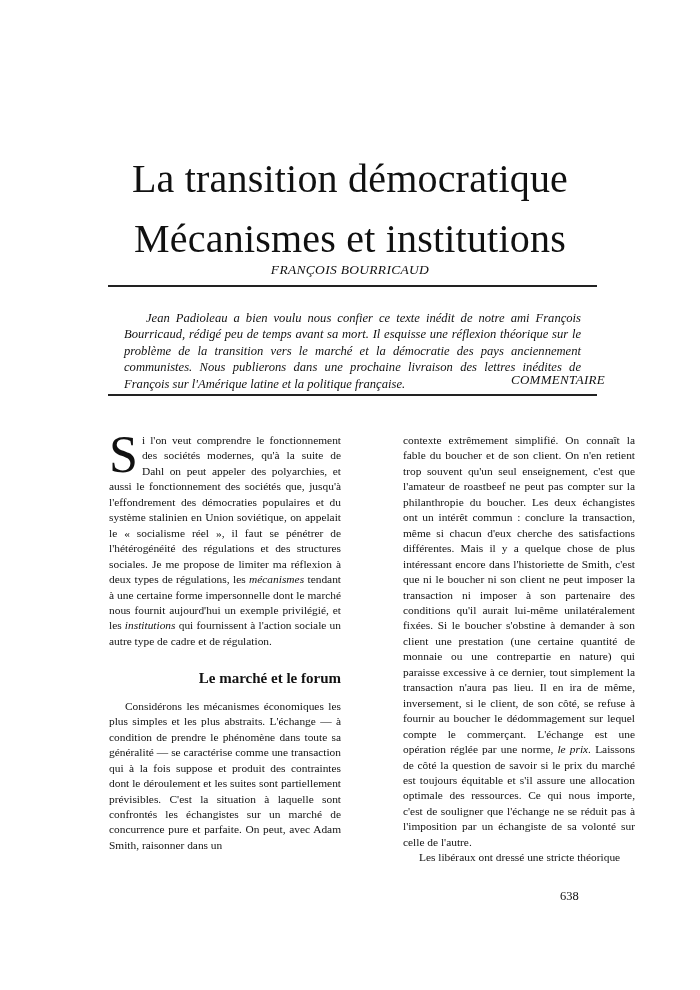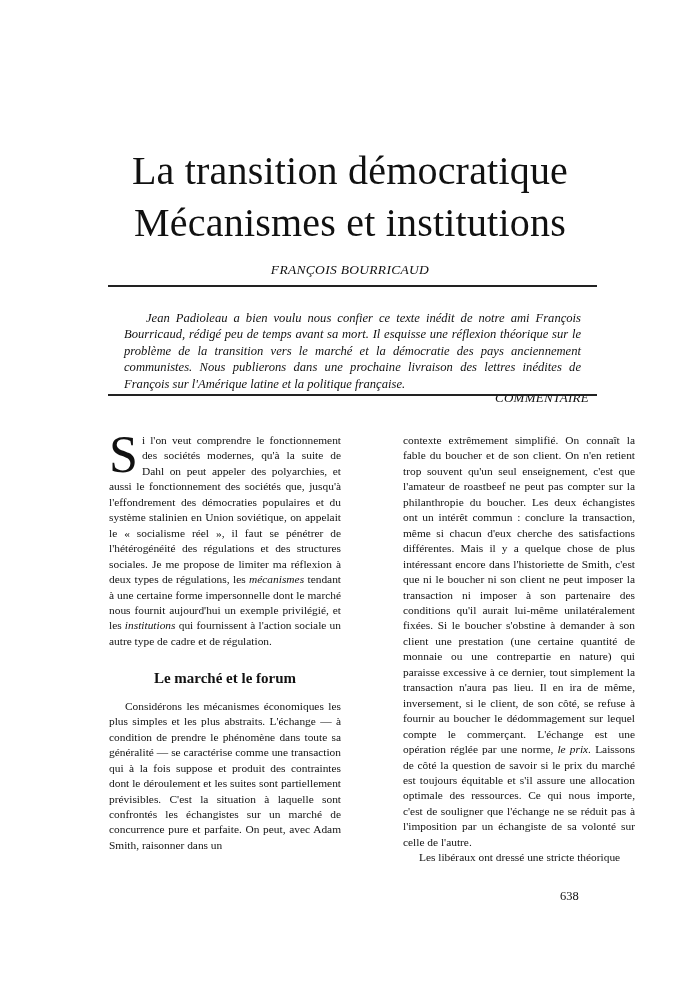--- a/index.html
+++ b/index.html
@@ -1,38 +1,38 @@
 <!DOCTYPE html>
 <html><head>
 <meta charset="utf-8">
 <style>
   html, body { margin: 0; padding: 0; background: #ffffff; }
   body { width: 700px; height: 990px; position: relative; overflow: hidden;
          font-family: "Liberation Serif", "DejaVu Serif", serif; color: #111; }
   .title { position: absolute; left: 0; width: 700px; text-align: center;
            font-size: 40px; line-height: 44px; top: 141px; font-weight: normal; letter-spacing: 0.2px; }
-  .title div { margin: 8px; }
+  .title div { margin: 16px; }
   .author { position: absolute; top: 246px; left: 0; width: 700px; text-align: center;
             font-style: italic; font-size: 13.5px; letter-spacing: 0.3px; margin-top: 16px; }
   .rule { position: absolute; left: 108px; width: 489px; height: 1.5px; background: #222; }
   .intro { position: absolute; top: 294px; left: 108px; width: 489px;
            font-style: italic; font-size: 12.6px; line-height: 16.4px; text-align: justify; }
   .intro p { margin: 16px; text-indent: 22px; }
-  .sign { position: absolute; top: 372px; left: 100px; width: 489px; text-align: right;
-          font-style: italic; font-size: 13px; letter-spacing: 0.3px; margin-top: 18px; }
+  .sign { position: absolute; top: 372px; left: 116px; width: 489px; text-align: right;
+          font-style: italic; font-size: 13px; letter-spacing: 0.3px; }
   .col { position: absolute; top: 433px; width: 232px;
          font-size: 11.4px; line-height: 15.45px; text-align: justify; hyphens: manual; }
   .col p { margin: 0; }
   .col-left { left: 109px; }
   .col-right { left: 367px; margin-left: 36px; }
   .dropcap { float: left; font-size: 52px; line-height: 40px; height: 40px;
              margin: 2px 4px 0 0; padding: 0; font-weight: normal; }
   .indent { text-indent: 16px; }
   .section-h { font-weight: bold; font-size: 15px; margin: 22px 0 12px 0 !important;
-               text-align: center; }
+               text-align: right; }
   .page-num { position: absolute; top: 889px; left: 560px; font-size: 12.5px; }
   em { font-style: italic; }
 </style>
 </head>
 <body>
 
 <div class="title">
   <div>La transition démocratique</div>
   <div>Mécanismes et institutions</div>
 </div>

